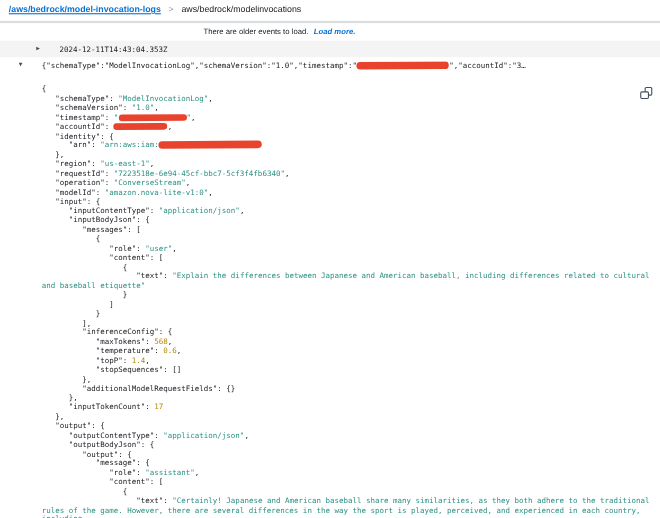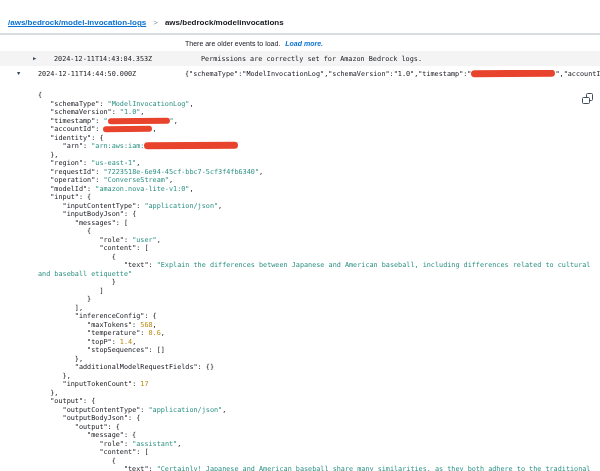--- a/index.html
+++ b/index.html
@@ -3,25 +3,25 @@
 <meta charset="utf-8">
 <style>
   * { margin:0; padding:0; box-sizing:border-box; }
   html,body { width:600px; height:471px; overflow:hidden; background:#fff;
     font-family:"Liberation Sans", sans-serif; }
   :root{
     --accent-blue:#0972d3; --text-dark:#16191f; --string-teal:#2b9083;
     --number-amber:#b8860b; --redaction-red:#e8432d; --row-stripe:#f4f4f4;
     --icon-gray:#414d5c; --divider-gray:#d9dde2;
   }
-  .breadcrumb{ display:flex; align-items:center; gap:7px; padding:18px 8px 6px 8px;
+  .breadcrumb{ display:flex; align-items:center; gap:7px; padding:4px 8px 6px 8px;
     font-size:8px; }
   .crumb-link{ color:var(--accent-blue); font-weight:600; text-decoration:underline; cursor:pointer; }
   .crumb-sep{ color:#879196; font-size:8px; }
-  .crumb-current{ color:var(--text-dark); font-weight:700; }
+  .crumb-current{ color:var(--text-dark); font-weight:400; }
   .divider{ height:2px; background:var(--divider-gray); }
 
   .loader-row{ padding:5px 0 4px 185px; font-size:7px; color:var(--text-dark); }
   .loader-link{ color:var(--accent-blue); font-weight:700; font-style:italic;
     margin-left:3px; text-decoration:none; cursor:pointer; }
 
   .event-row{ display:flex; align-items:center; height:15px;
     font-family:"DejaVu Sans Mono", monospace; font-size:6.8px; color:var(--text-dark); }
   .event-row.striped{ background:var(--row-stripe);padding-left:16px; }
   .expander-cell{ flex:none; width:38px; padding-left:17px; font-size:5.5px;
@@ -59,26 +59,24 @@
 <div class="divider"></div>
 
 <div class="loader-row">
   <span>There are older events to load.</span>
   <a class="loader-link">Load more.</a>
 </div>
 
 <div class="event-row striped">
   <span class="expander-cell">▶</span>
   <span class="ts-cell">2024-12-11T14:43:04.353Z</span>
-  <span class="msg-cell">Permissions are correctly set for Amazon Bedrock logs.</span>
 </div>
 
 <div class="event-row">
   <span class="expander-cell">▼</span>
-  <span class="ts-cell">2024-12-11T14:44:50.000Z</span>
   <span class="msg-cell" id="row2-msg"><span class="p">{"schemaType":"ModelInvocationLog","schemaVersion":"1.0","timestamp":"</span><span class="redact big" style="width: 84px;"></span><span class="p">","accountId":"3…</span></span>
 </div>
 
 <div class="json-panel">
   <div class="copy-btn">
     <span class="copy-back"></span>
     <span class="copy-front"></span>
   </div>
   <pre id="json-pre"><span class="p">{</span>
 <span class="p">   "schemaType": </span><span class="s">"ModelInvocationLog"</span><span class="p">,</span>

